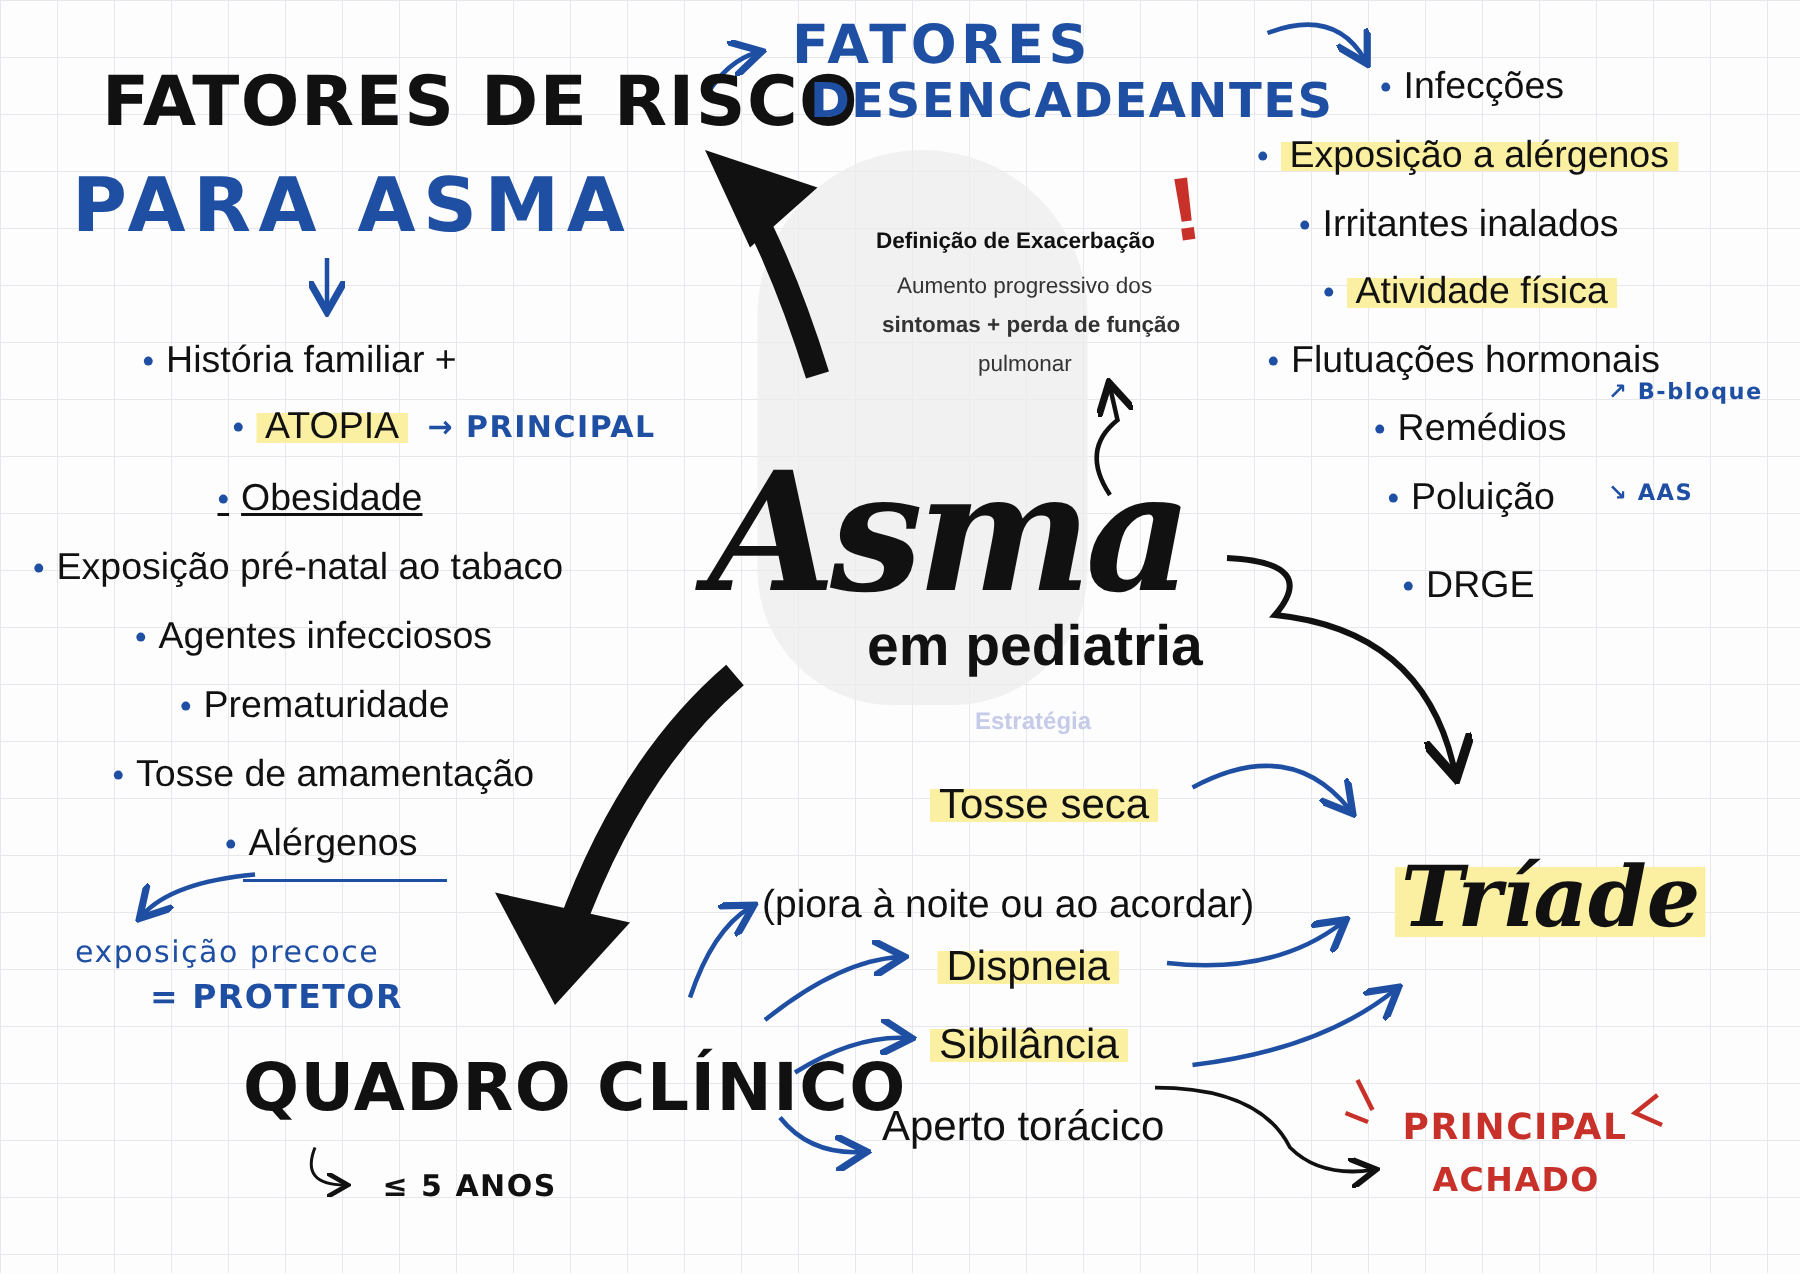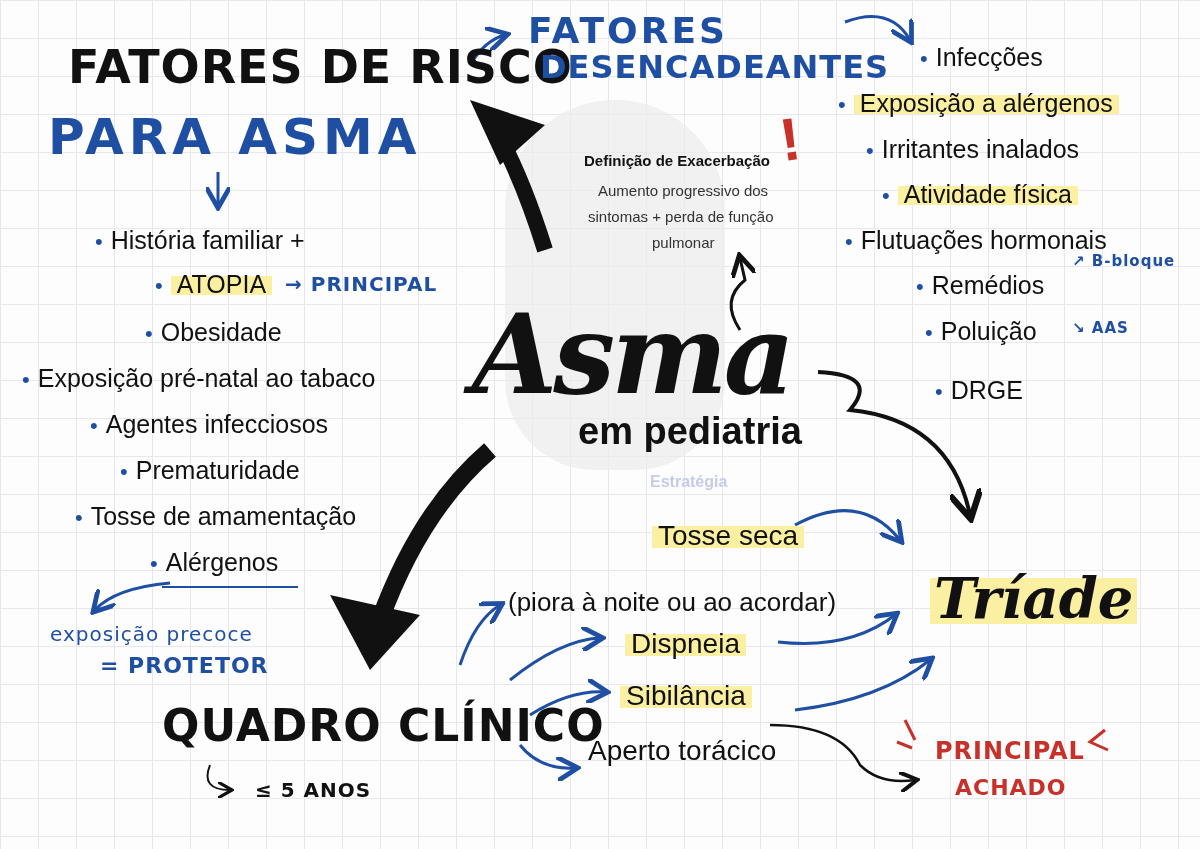--- a/index.html
+++ b/index.html
@@ -69,21 +69,21 @@
   <path d="M905,720 L915,740 M897,742 L912,748" stroke="#c8302a" stroke-width="3"></path>
   <path d="M1105,730 L1090,742 L1108,750" stroke="#c8302a" stroke-width="3" fill="none"></path>
 </svg>
 
 <div class="abs marker" style="left:68px;top:40px;font-size:46px;">FATORES DE RISCO</div>
 <div class="abs marker blue" style="left:48px;top:108px;font-size:50px;letter-spacing:5px;">PARA ASMA</div>
 
 <div class="abs item dot" style="left:95px;top:226px;">História familiar +</div>
 <div class="abs item dot" style="left:155px;top:270px;"><span class="hl">ATOPIA</span></div>
 <div class="abs marker blue" style="left:285px;top:272px;font-size:20px;">→ <span>PRINCIPAL</span></div>
-<div class="abs item dot" style="left:145px;top:318px;">Obesidade</div>
+<div class="abs item dot" style="left:145px;top:318px;text-decoration:underline;">Obesidade</div>
 <div class="abs item dot" style="left:22px;top:364px;">Exposição pré-natal ao tabaco</div>
 <div class="abs item dot" style="left:90px;top:410px;">Agentes infecciosos</div>
 <div class="abs item dot" style="left:120px;top:456px;">Prematuridade</div>
 <div class="abs item dot" style="left:75px;top:502px;">Tosse de amamentação</div>
 <div class="abs item dot" style="left:150px;top:548px;">Alérgenos</div>
 <div class="abs marker blue" style="left:50px;top:622px;font-size:20px;font-weight:normal;">exposição precoce</div>
 <div class="abs marker blue" style="left:100px;top:653px;font-size:22px;">= PROTETOR</div>
 
 <div class="abs marker blue" style="left:528px;top:10px;font-size:36px;letter-spacing:3px;">FATORES</div>
 <div class="abs marker blue" style="left:540px;top:48px;font-size:32px;letter-spacing:1px;">DESENCADEANTES</div>
@@ -95,31 +95,31 @@
 <div class="abs item dot" style="left:845px;top:226px;">Flutuações hormonais</div>
 <div class="abs item dot" style="left:916px;top:271px;">Remédios</div>
 <div class="abs blue marker" style="left:1072px;top:252px;font-size:15px;">↗ <span>B-bloque</span></div>
 <div class="abs blue marker" style="left:1072px;top:290px;font-size:15px;margin-top:29px;">↘ <span>AAS</span></div>
 <div class="abs item dot" style="left:925px;top:317px;">Poluição</div>
 <div class="abs item dot" style="left:935px;top:363px;margin-top:13px;">DRGE</div>
 
 <div class="abs" style="left:584px;top:152px;font-size:15px;font-weight:bold;">Definição de Exacerbação</div>
 <div class="abs red" style="left:780px;top:105px;font-size:60px;font-weight:bold;transform:rotate(-8deg);">!</div>
 <div class="abs" style="left:598px;top:182px;font-size:15px;color:#333;">Aumento progressivo dos</div>
-<div class="abs" style="left:588px;top:208px;font-size:15px;color:#333;">sintomas + perda de função</div>
+<div class="abs" style="left:588px;top:208px;font-size:15px;color:#333;font-weight:bold;">sintomas + perda de função</div>
 <div class="abs" style="left:652px;top:234px;font-size:15px;color:#333;">pulmonar</div>
 
 <div class="abs" style="left:472px;top:290px;font-size:110px;font-family:'DejaVu Serif',serif;font-weight:bold;font-style:italic;letter-spacing:-4px;">Asma</div>
 <div class="abs" style="left:578px;top:410px;font-size:38px;font-weight:bold;">em pediatria</div>
 <div class="abs" style="left:650px;top:473px;font-size:16px;font-weight:bold;color:#c5cbe8;">Estratégia</div>
 
 <div class="abs marker" style="left:162px;top:700px;font-size:44px;">QUADRO CLÍNICO</div>
 <div class="abs marker" style="left:255px;top:778px;font-size:20px;">≤ 5 ANOS</div>
 
-<div class="abs" style="left:632px;top:520px;font-size:28px;padding-left:20px;"><span class="hl">Tosse seca</span></div>
+<div class="abs" style="left:600px;top:520px;font-size:28px;padding-left:20px;"><span class="hl">Tosse seca</span></div>
 <div class="abs" style="left:508px;top:587px;font-size:26px;">(piora à noite ou ao acordar)</div>
 <div class="abs" style="left:625px;top:628px;font-size:28px;"><span class="hl">Dispneia</span></div>
 <div class="abs" style="left:620px;top:680px;font-size:28px;"><span class="hl">Sibilância</span></div>
 <div class="abs" style="left:588px;top:735px;font-size:28px;">Aperto torácico</div>
 
 <div class="abs" style="left:930px;top:565px;font-size:56px;font-weight:bold;font-style:italic;font-family:'DejaVu Serif',serif;"><span class="hl" style="padding:0 4px;">Tríade</span></div>
 <div class="abs marker red" style="left:935px;top:737px;font-size:24px;">PRINCIPAL</div>
 <div class="abs marker red" style="left:955px;top:775px;font-size:22px;">ACHADO</div>
 
 </body></html>

